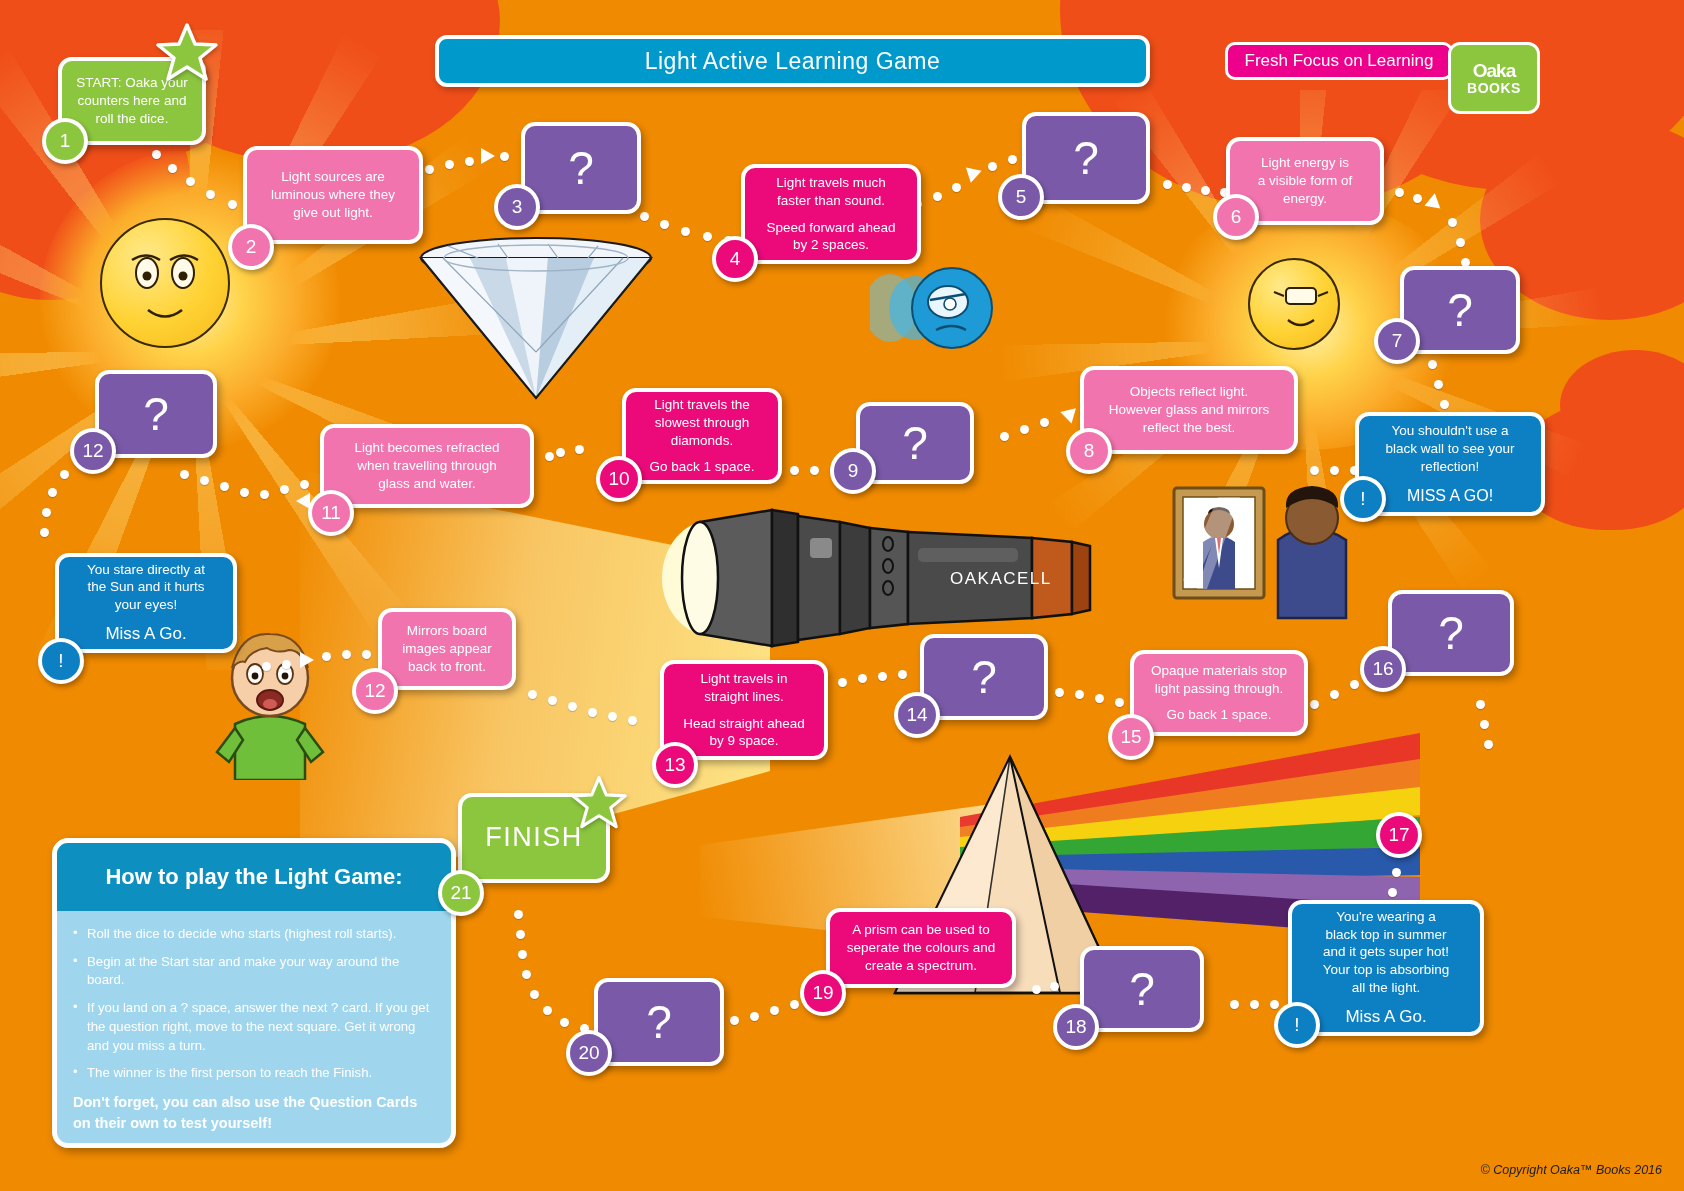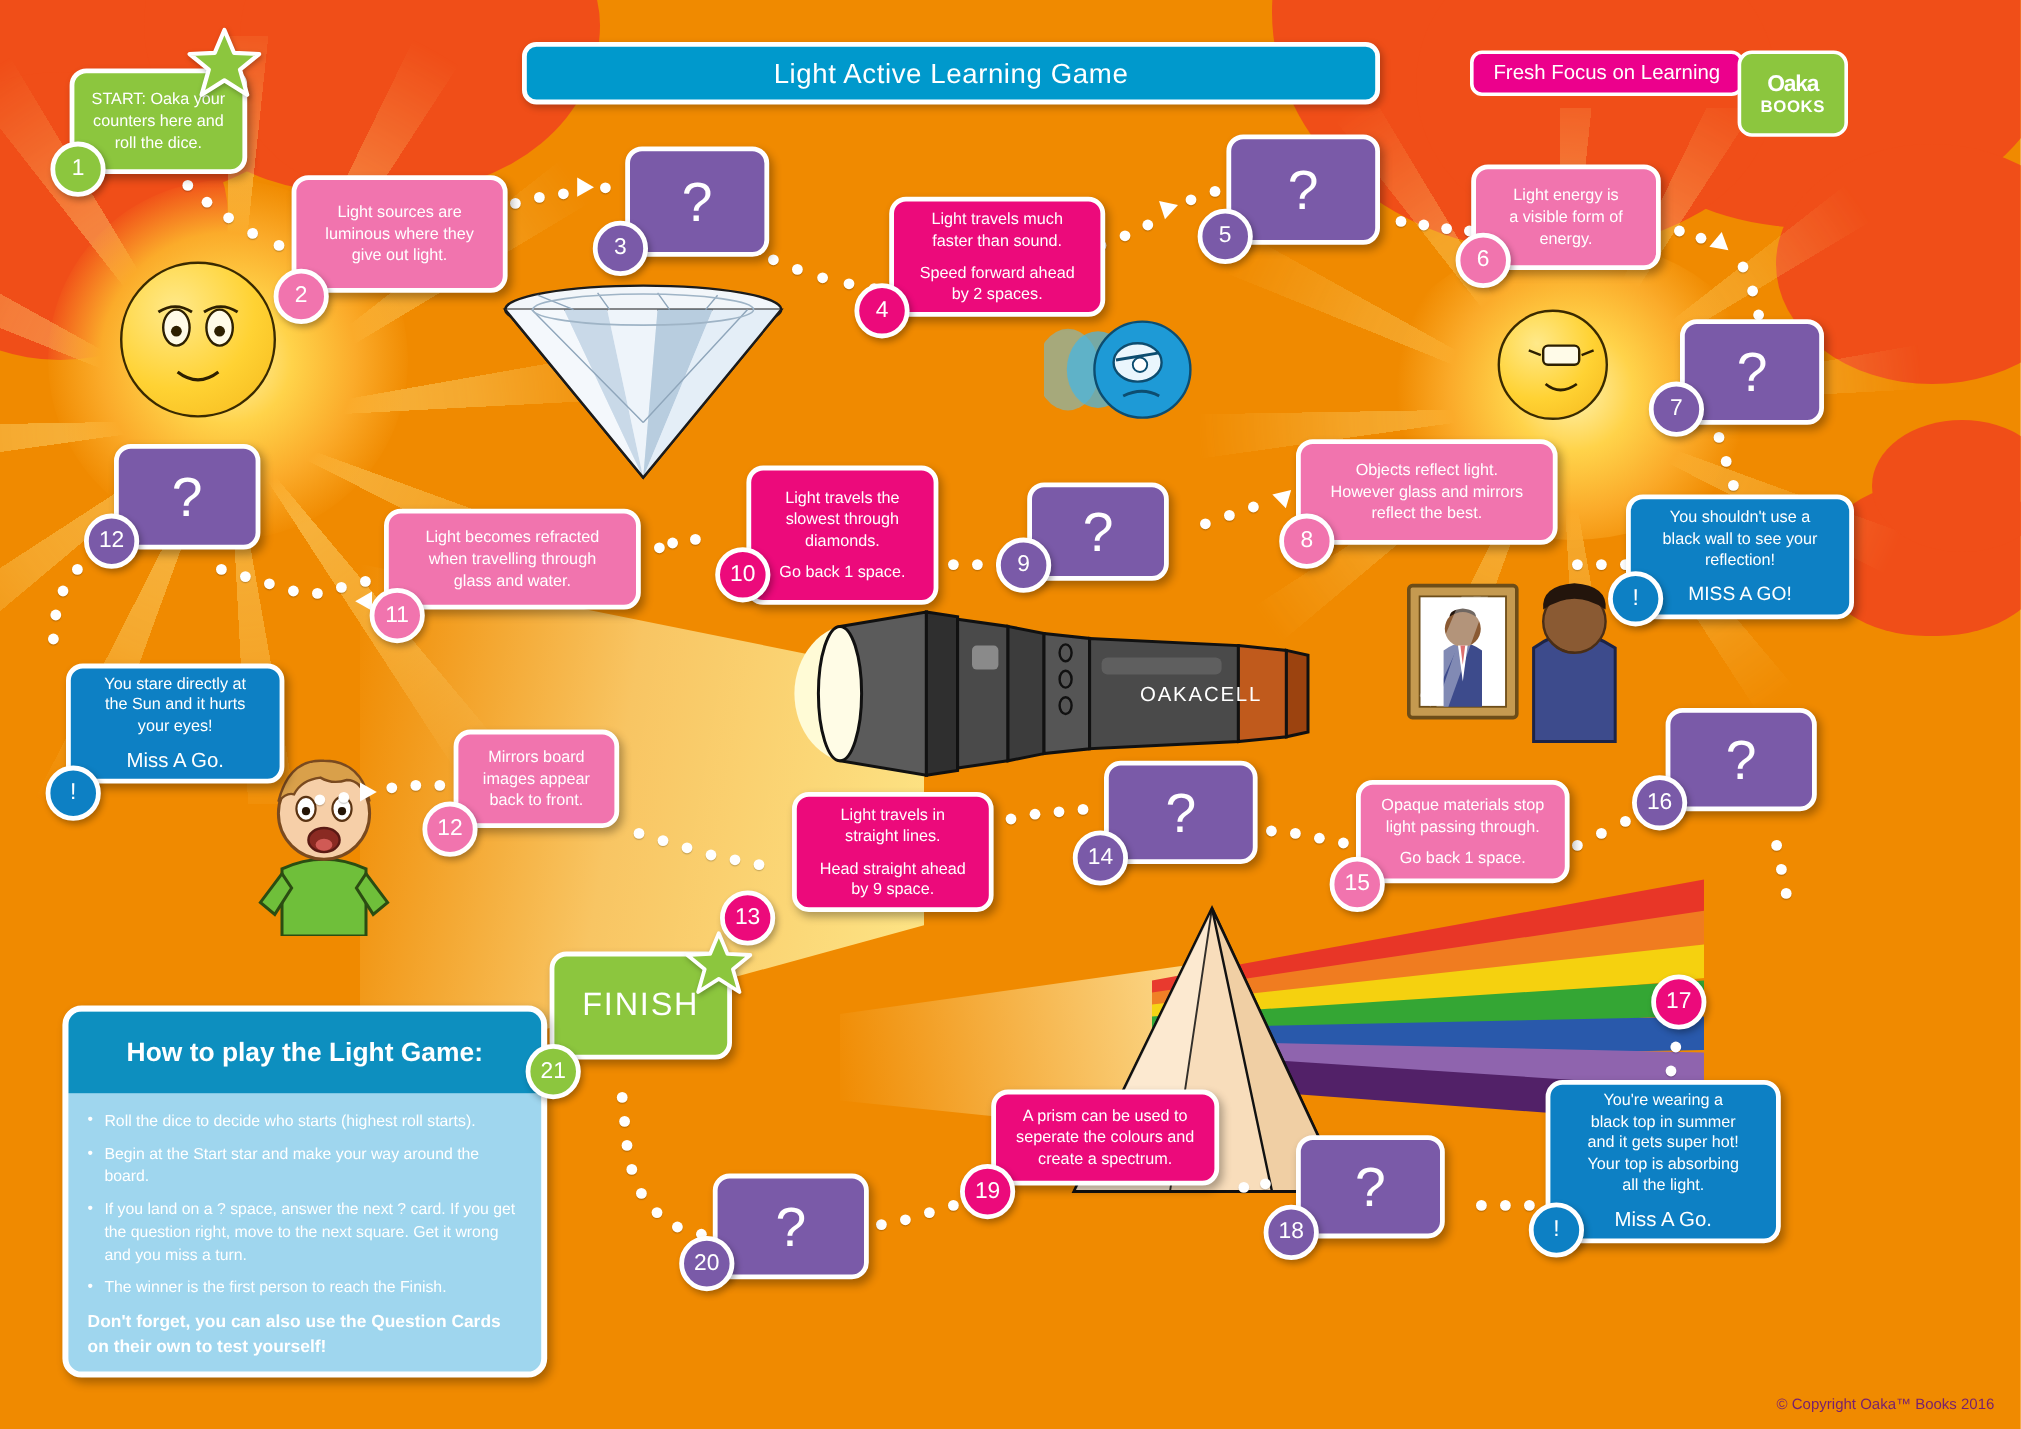--- a/index.html
+++ b/index.html
@@ -140,21 +140,21 @@
   #howto-body li::before {
     content: "\2022"; position: absolute; left: 0; top: -1px; font-size: 13px;
   }
   #howto-footer {
     font-size: 14.5px; font-weight: bold; line-height: 1.45;
     color: #ffffff; margin-top: 6px;
   }
 
   #copyright {
     position: absolute; right: 22px; bottom: 14px;
-    color: #701a75; font-size: 12.5px; opacity: .95;
+    color: #0f172a; font-size: 12.5px; opacity: .95; font-style: italic;
   }
 
   
   .illus { position: absolute; }
 
   .sun-face { border-radius: 50%; background: radial-gradient(circle at 35% 30%, #ffe98a, #ffd233 55%, #f5b81c); border: 2px solid #3a2a00; }
 
   #diamond { position: absolute; left: 408px; top: 232px; width: 256px; height: 170px; }
   #torch   { position: absolute; left: 660px; top: 480px; width: 460px; height: 190px; }
   #prism   { position: absolute; left: 760px; top: 725px; width: 660px; height: 280px; }
@@ -549,21 +549,21 @@
     <span>8</span>
   </div>
 
   <div class="card purple q" style="left:856px; top:402px; width:118px; height:82px;">
     <span>?</span>
   </div>
   <div class="badge purple" style="left:830px; top:448px;">
     <span>9</span>
   </div>
 
-  <div class="card magenta txt" style="left:622px; top:388px; width:160px; height:116px;">
+  <div class="card magenta txt" style="left:622px; top:388px; width:160px; height:96px;">
     <span class="line">Light travels the</span>
     <span class="line">slowest through</span>
     <span class="line">diamonds.</span>
     <span class="line para">Go back 1 space.</span>
   </div>
   <div class="badge magenta" style="left:596px; top:456px;">
     <span>10</span>
   </div>
 
   <div class="card pink txt" style="left:320px; top:424px; width:214px; height:84px;">
@@ -600,21 +600,21 @@
   <div class="badge pink" style="left:352px; top:668px;">
     <span>12</span>
   </div>
 
   <div class="card magenta txt" style="left:660px; top:660px; width:168px; height:100px;">
     <span class="line">Light travels in</span>
     <span class="line">straight lines.</span>
     <span class="line para">Head straight ahead</span>
     <span class="line">by 9 space.</span>
   </div>
-  <div class="badge magenta" style="left:600px; top:742px;justify-content:center;">
+  <div class="badge magenta" style="left:652px; top:742px;justify-content:center;">
     <span>13</span>
   </div>
 
   <div class="card purple q" style="left:920px; top:634px; width:128px; height:86px;">
     <span>?</span>
   </div>
   <div class="badge purple" style="left:894px; top:692px;">
     <span>14</span>
   </div>
 

